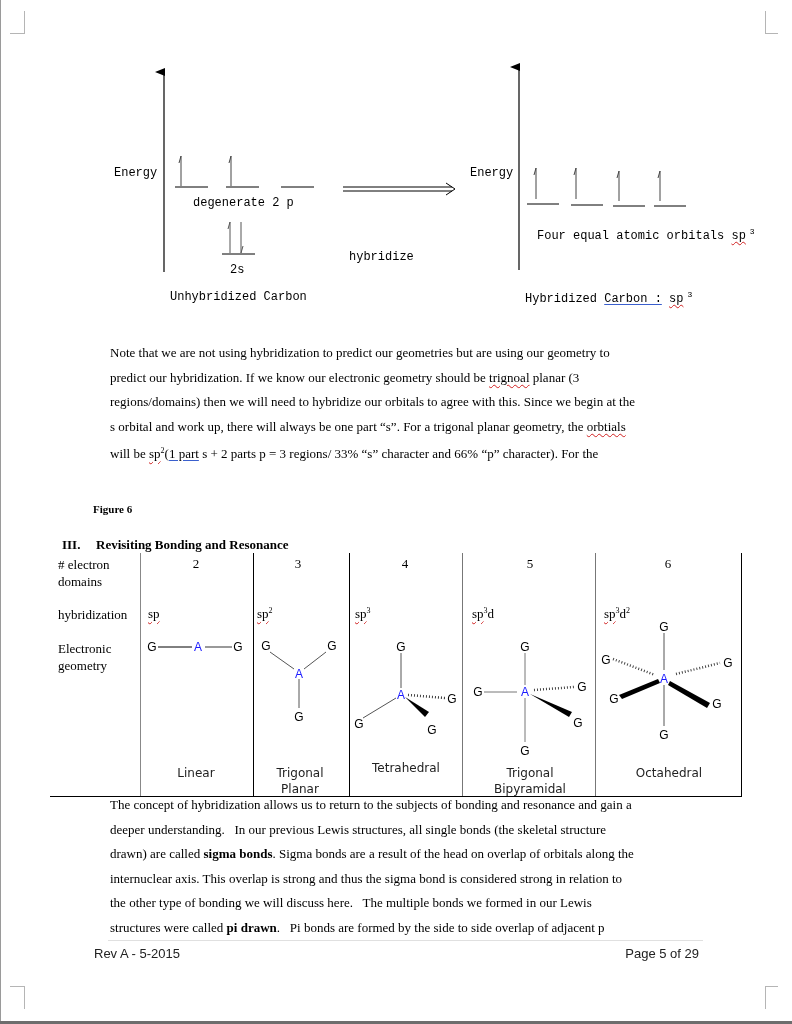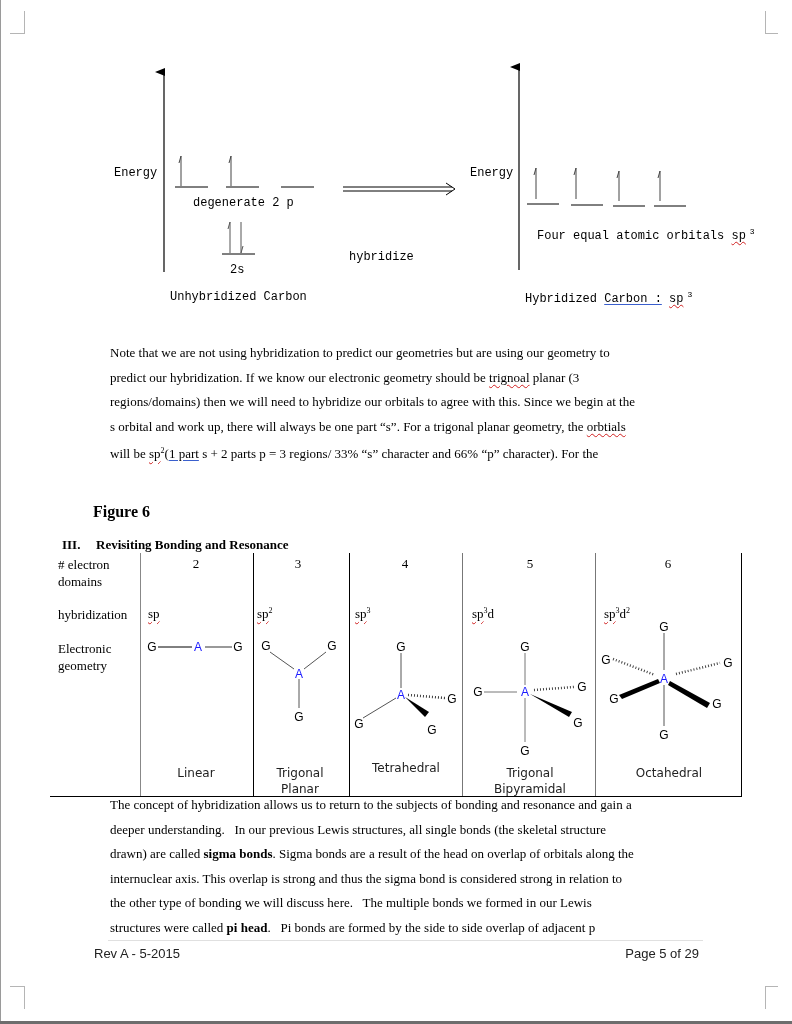--- a/index.html
+++ b/index.html
@@ -10,21 +10,21 @@
   .crop{position:absolute;border-color:#b5b5b5;border-style:solid;border-width:0;width:14px;height:22px;}
   .crop.tl{left:10px;top:11px;border-right-width:1px;border-bottom-width:1px;}
   .crop.tr{left:765px;top:11px;border-left-width:1px;border-bottom-width:1px;width:12px;}
   .crop.bl{left:10px;top:986px;border-right-width:1px;border-top-width:1px;}
   .crop.br{left:765px;top:986px;border-left-width:1px;border-top-width:1px;width:12px;}
   .diag-label{font-family:Liberation Mono, monospace;font-size:12px;white-space:nowrap;}
   .squig{text-decoration:underline wavy #d02020;text-decoration-thickness:1px;text-underline-offset:2px;}
   .blue-ul{text-decoration:underline #3a5fcd;text-underline-offset:2px;}
   .para{position:absolute;left:110px;width:580px;font-size:13px;line-height:24.5px;}
   .para p{margin:0;}
-  .fig-cap{left:93px;top:503px;font-weight:bold;font-size:16px;}
+  .fig-cap{left:93px;top:503px;font-weight:bold;font-size:11px;}
   .section-head{left:62px;top:537px;font-weight:bold;font-size:13px;}
   .section-head .num{display:inline-block;width:34px;}
   .tbl-line{position:absolute;background:#000;}
   .row-label{position:absolute;font-size:13px;line-height:17px;}
   .col-num{position:absolute;font-size:13px;text-align:center;width:40px;}
   .hyb{position:absolute;font-size:13px;}
   .hyb sup{font-size:8px;}
   .geom-name{position:absolute;font-family:"DejaVu Sans",sans-serif;font-size:12px;text-align:center;line-height:16px;color:#222;}
   .footer{position:absolute;top:946px;font-family:"Liberation Sans",sans-serif;font-size:13px;color:#222;}
   .footer-line{left:108px;top:940px;width:595px;height:1px;background:#e0e0e0;}
@@ -218,18 +218,18 @@
     <div>Bipyramidal</div>
   </div>
 <div class="geom-name" style="left:610px;top:765px;width:118px;">Octahedral</div>
 
 <div class="para" style="top:793px;left:110px;">
   <p>The concept of hybridization allows us to return to the subjects of bonding and resonance and gain a</p>
   <p style="white-space:pre;">deeper understanding.   In our previous Lewis structures, all single bonds (the skeletal structure</p>
   <p><span>drawn) are called </span><b>sigma bonds</b><span>. Sigma bonds are a result of the head on overlap of orbitals along the</span></p>
   <p>internuclear axis. This overlap is strong and thus the sigma bond is considered strong in relation to</p>
   <p style="white-space:pre;">the other type of bonding we will discuss here.   The multiple bonds we formed in our Lewis</p>
-  <p style="white-space:pre;"><span>structures were called </span><b>pi head</b><span>.   Pi bonds are formed by the side to side overlap of adjacent p</span></p>
+  <p style="white-space:pre;"><span>structures were called </span><b>pi drawn</b><span>.   Pi bonds are formed by the side to side overlap of adjacent p</span></p>
 </div>
 
 <div class="abs footer-line"></div>
 <div class="footer" style="left:94px;">Rev A - 5-2015</div>
 <div class="footer" style="right:93px;">Page 5 of 29</div>
 
 </body></html>

